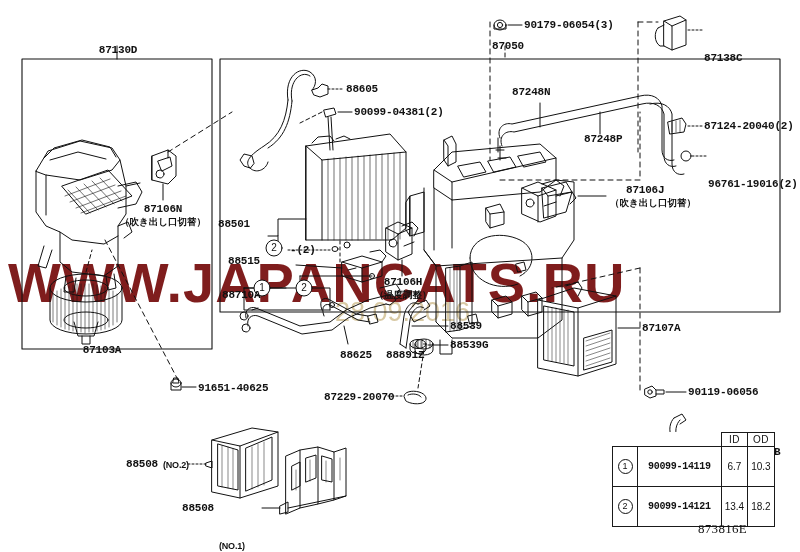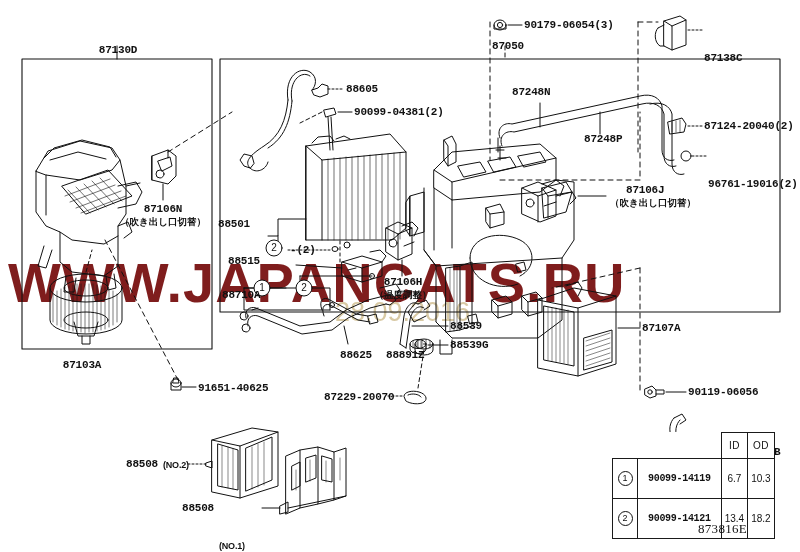--- a/index.html
+++ b/index.html
@@ -81,21 +81,21 @@
     border-collapse:collapse;
     background:#fff;
   }
   #size-table td,#size-table th{
     border:1px solid #1a1a1a;
     font-family:"Liberation Mono","DejaVu Sans Mono",monospace;
     font-size:10px;
     font-weight:bold;
     color:#111;
     text-align:center;
-    padding:7px 3px;
+    padding:1px 3px;
     background:#fff;
   }
   #size-table th.sizehdr{
     font-family:"Liberation Sans", sans-serif;
     font-size:10px;
     font-weight:normal;
     letter-spacing:0.5px;
     padding:3px 6px;
   }
   #size-table td.idod{
@@ -566,21 +566,21 @@
         <circle cx="262" cy="288" r="8" fill="#fff"></circle>
       </g>
     </g>
   </svg>
 
   <div class="lbl c" style="left:88px;  top:44px;  width:60px;">87130D</div>
 
   <div class="lbl c" style="left:132px; top:203px; width:62px;">87106N</div>
   <div class="lbl jp c" style="left:114px; top:216px; width:98px;">（吹き出し口切替）</div>
 
-  <div class="lbl c" style="left:52px;  top:344px; width:60px;margin-top:15px;">87103A</div>
+  <div class="lbl c" style="left:72px;  top:344px; width:60px;">87103A</div>
 
   <div class="lbl" style="left:346px; top:83px;">88605</div>
   <div class="lbl" style="left:354px; top:106px;">90099-04381(2)</div>
 
   <div class="lbl" style="left:218px; top:218px;">88501</div>
   <div class="lbl" style="left:290px; top:244px;">-(2)</div>
 
   <div class="lbl" style="left:228px; top:255px;">88515</div>
   <div class="lbl" style="left:222px; top:289px;">88710A</div>
 

